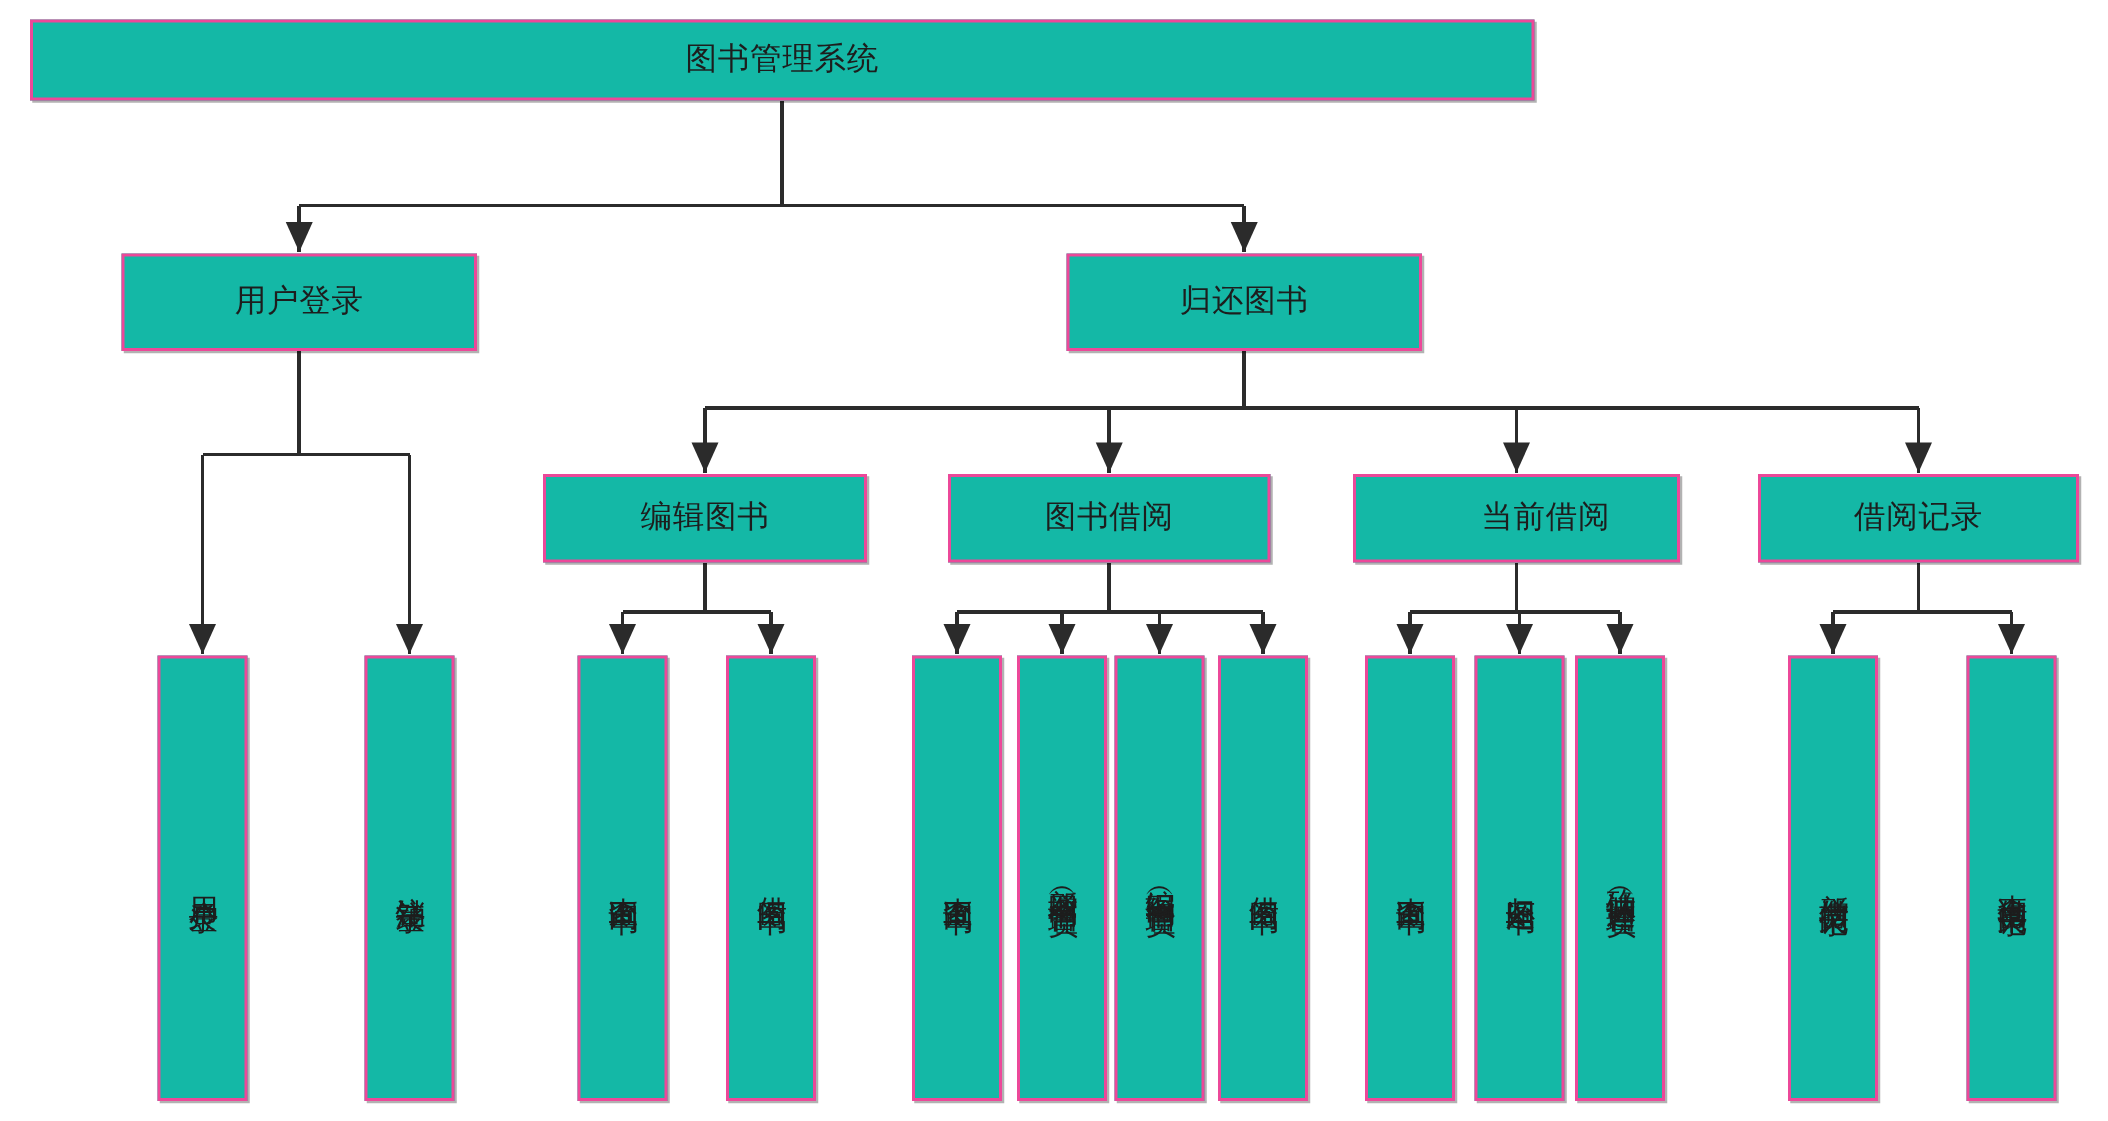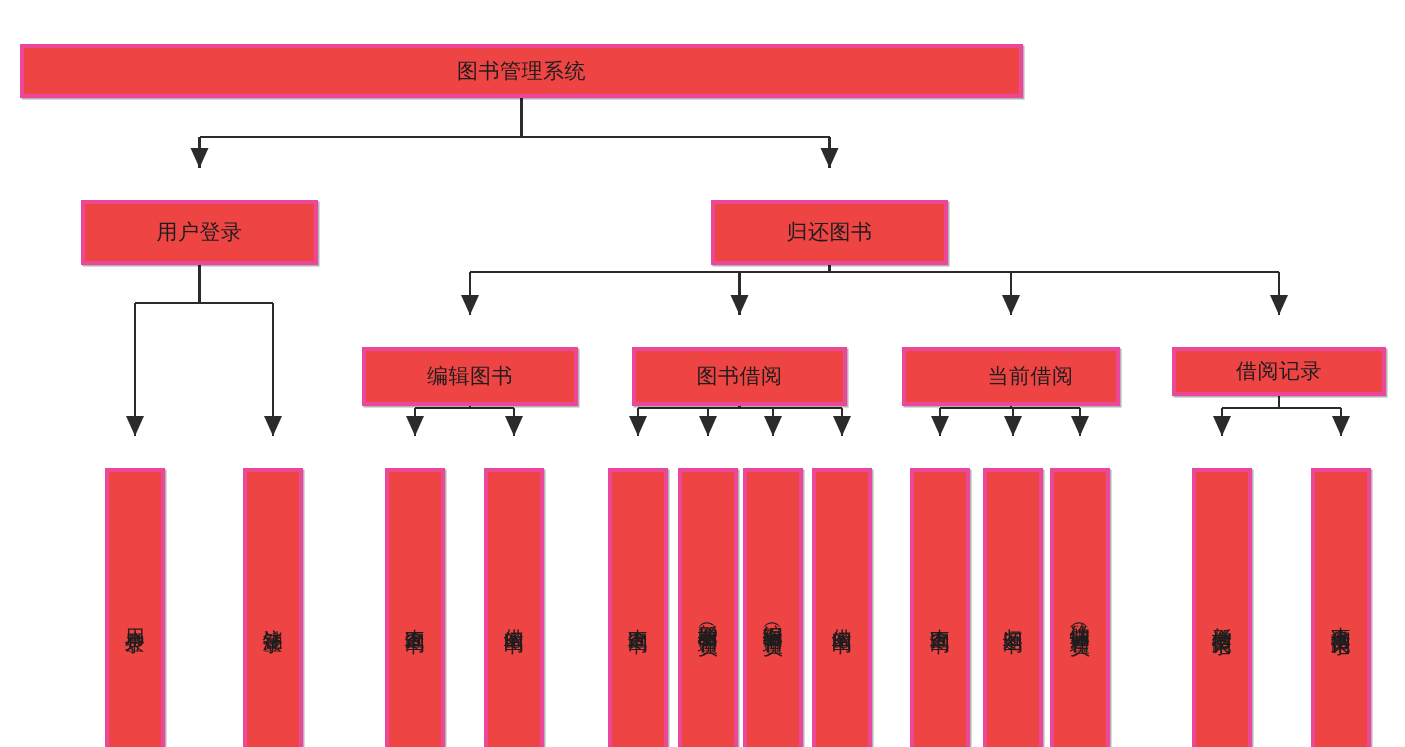--- a/index.html
+++ b/index.html
@@ -23,27 +23,26 @@
   svg.diagram-canvas {
     position: absolute;
     top: 0;
     left: 0;
     width: 1405px;
     height: 747px;
   }
   .node-box {
     position: absolute;
     box-sizing: border-box;
-    background: #ef4444;
-    border: 4px solid #ec4899;
+    background: #14b8a6;
+    border: 2px solid #ec4899;
     display: flex;
     align-items: center;
     justify-content: center;
     box-shadow: 1.5px 1.5px 0 rgba(0,0,0,0.30);
-    margin-top: 31px;
   }
   .node-label {
     color: #1d1d1d;
     font-size: 21px;
     line-height: 1.25;
     letter-spacing: 0.5px;
     white-space: nowrap;
     text-align: center;
     user-select: none;
   }
@@ -136,21 +135,21 @@
       </div>
       <div class="node-box" style="left: 362px; top: 316px; width: 216px; height: 59px;">
         <span class="node-label">编辑图书</span>
       </div>
       <div class="node-box" style="left: 632px; top: 316px; width: 215px; height: 59px;">
         <span class="node-label">图书借阅</span>
       </div>
       <div class="node-box" style="left: 902px; top: 316px; width: 218px; height: 59px; padding-left: 39px;">
         <span class="node-label">当前借阅</span>
       </div>
-      <div class="node-box" style="left: 1172px; top: 316px; width: 214px; height: 49px; justify-content: center;">
+      <div class="node-box" style="left: 1172px; top: 316px; width: 214px; height: 59px; justify-content: center;">
         <span class="node-label">借阅记录</span>
       </div>
       <div class="node-box vertical" style="left: 105px; top: 437px; width: 60px; height: 297px;">
         <span class="node-label">用户登录</span>
       </div>
       <div class="node-box vertical" style="left: 243px; top: 437px; width: 60px; height: 297px;">
         <span class="node-label">注销登录</span>
       </div>
       <div class="node-box vertical" style="left: 385px; top: 437px; width: 60px; height: 297px;">
         <span class="node-label">查询图书</span>

